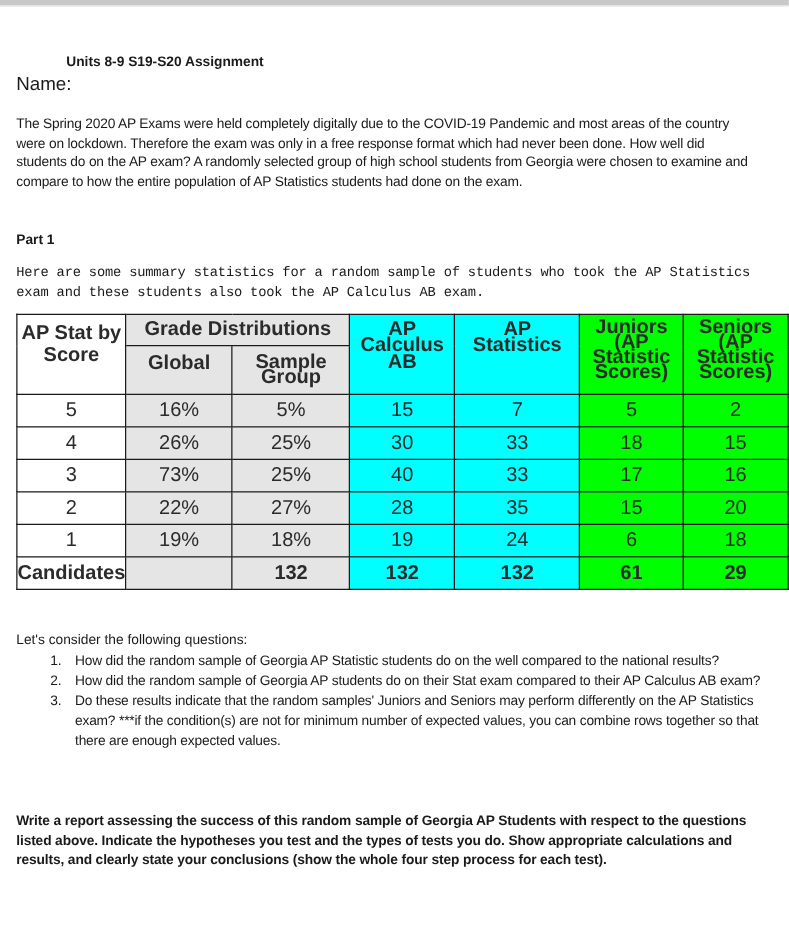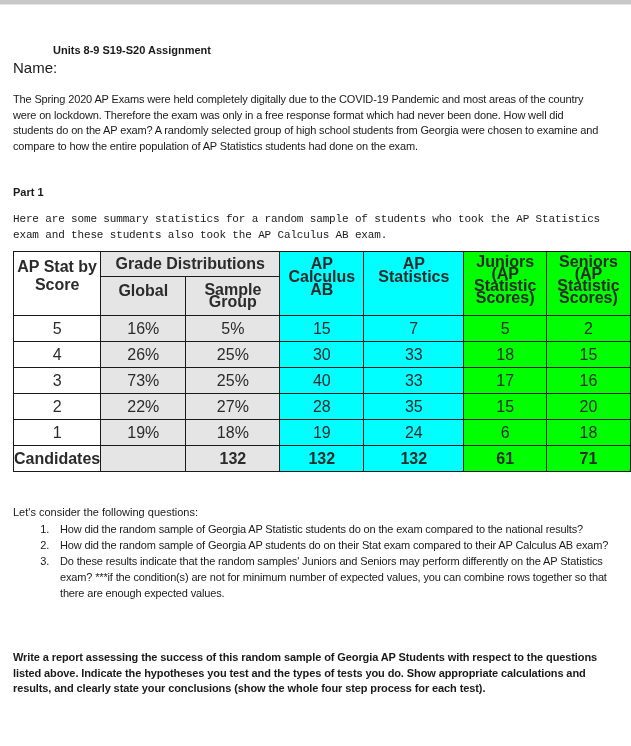--- a/index.html
+++ b/index.html
@@ -63,21 +63,21 @@
 
 <div class="page">
   <div class="title">Units 8-9 S19-S20 Assignment</div>
   <div class="name">Name:</div>
   <div class="intro">The Spring 2020 AP Exams were held completely digitally due to the COVID-19 Pandemic and most areas of the country were on lockdown. Therefore the exam was only in a free response format which had never been done. How well did students do on the AP exam? A randomly  selected group of high school students from Georgia were chosen to examine and compare to how the entire population of AP Statistics students had done on the exam.</div>
   <div class="part-title">Part 1</div>
   <div class="part-desc">Here are some summary statistics for a random sample of students who took the AP Statistics exam and these students also took the AP Calculus AB exam.</div>
 
   <div class="questions-intro">Let's consider the following questions:</div>
   <ol class="questions">
-    <li>How did the random sample of Georgia AP Statistic students do on the exam compared to the national results?</li>
+    <li>How did the random sample of Georgia AP Statistic students do on the well compared to the national results?</li>
     <li>How did the random sample of Georgia AP students do on their Stat exam compared to their AP Calculus AB exam?</li>
     <li>Do these results indicate that the random samples' Juniors and Seniors may perform differently on the AP Statistics exam? ***if the condition(s) are not for minimum number of expected values, you can combine rows together so that there are enough expected values.</li>
   </ol>
 
   <div class="report">Write a report assessing the success of this random sample of Georgia AP Students with respect to the questions listed above. Indicate the hypotheses you test and the types of tests you do. Show appropriate calculations and results, and clearly state your conclusions (show the whole four step process for each test).</div>
 </div>
 
 <table class="stats">
   <colgroup>
     <col style="width:77px">
@@ -147,16 +147,16 @@
     <td class="c-green">6</td>
     <td class="c-green">18</td>
   </tr>
   <tr style="height:26px">
     <td class="c-white bold">Candidates</td>
     <td class="c-yellow bold"></td>
     <td class="c-yellow bold">132</td>
     <td class="c-cyan bold">132</td>
     <td class="c-cyan bold">132</td>
     <td class="c-green bold">61</td>
-    <td class="c-green bold">71</td>
+    <td class="c-green bold">29</td>
   </tr>
 </tbody>
   </table>
 
 </body></html>

